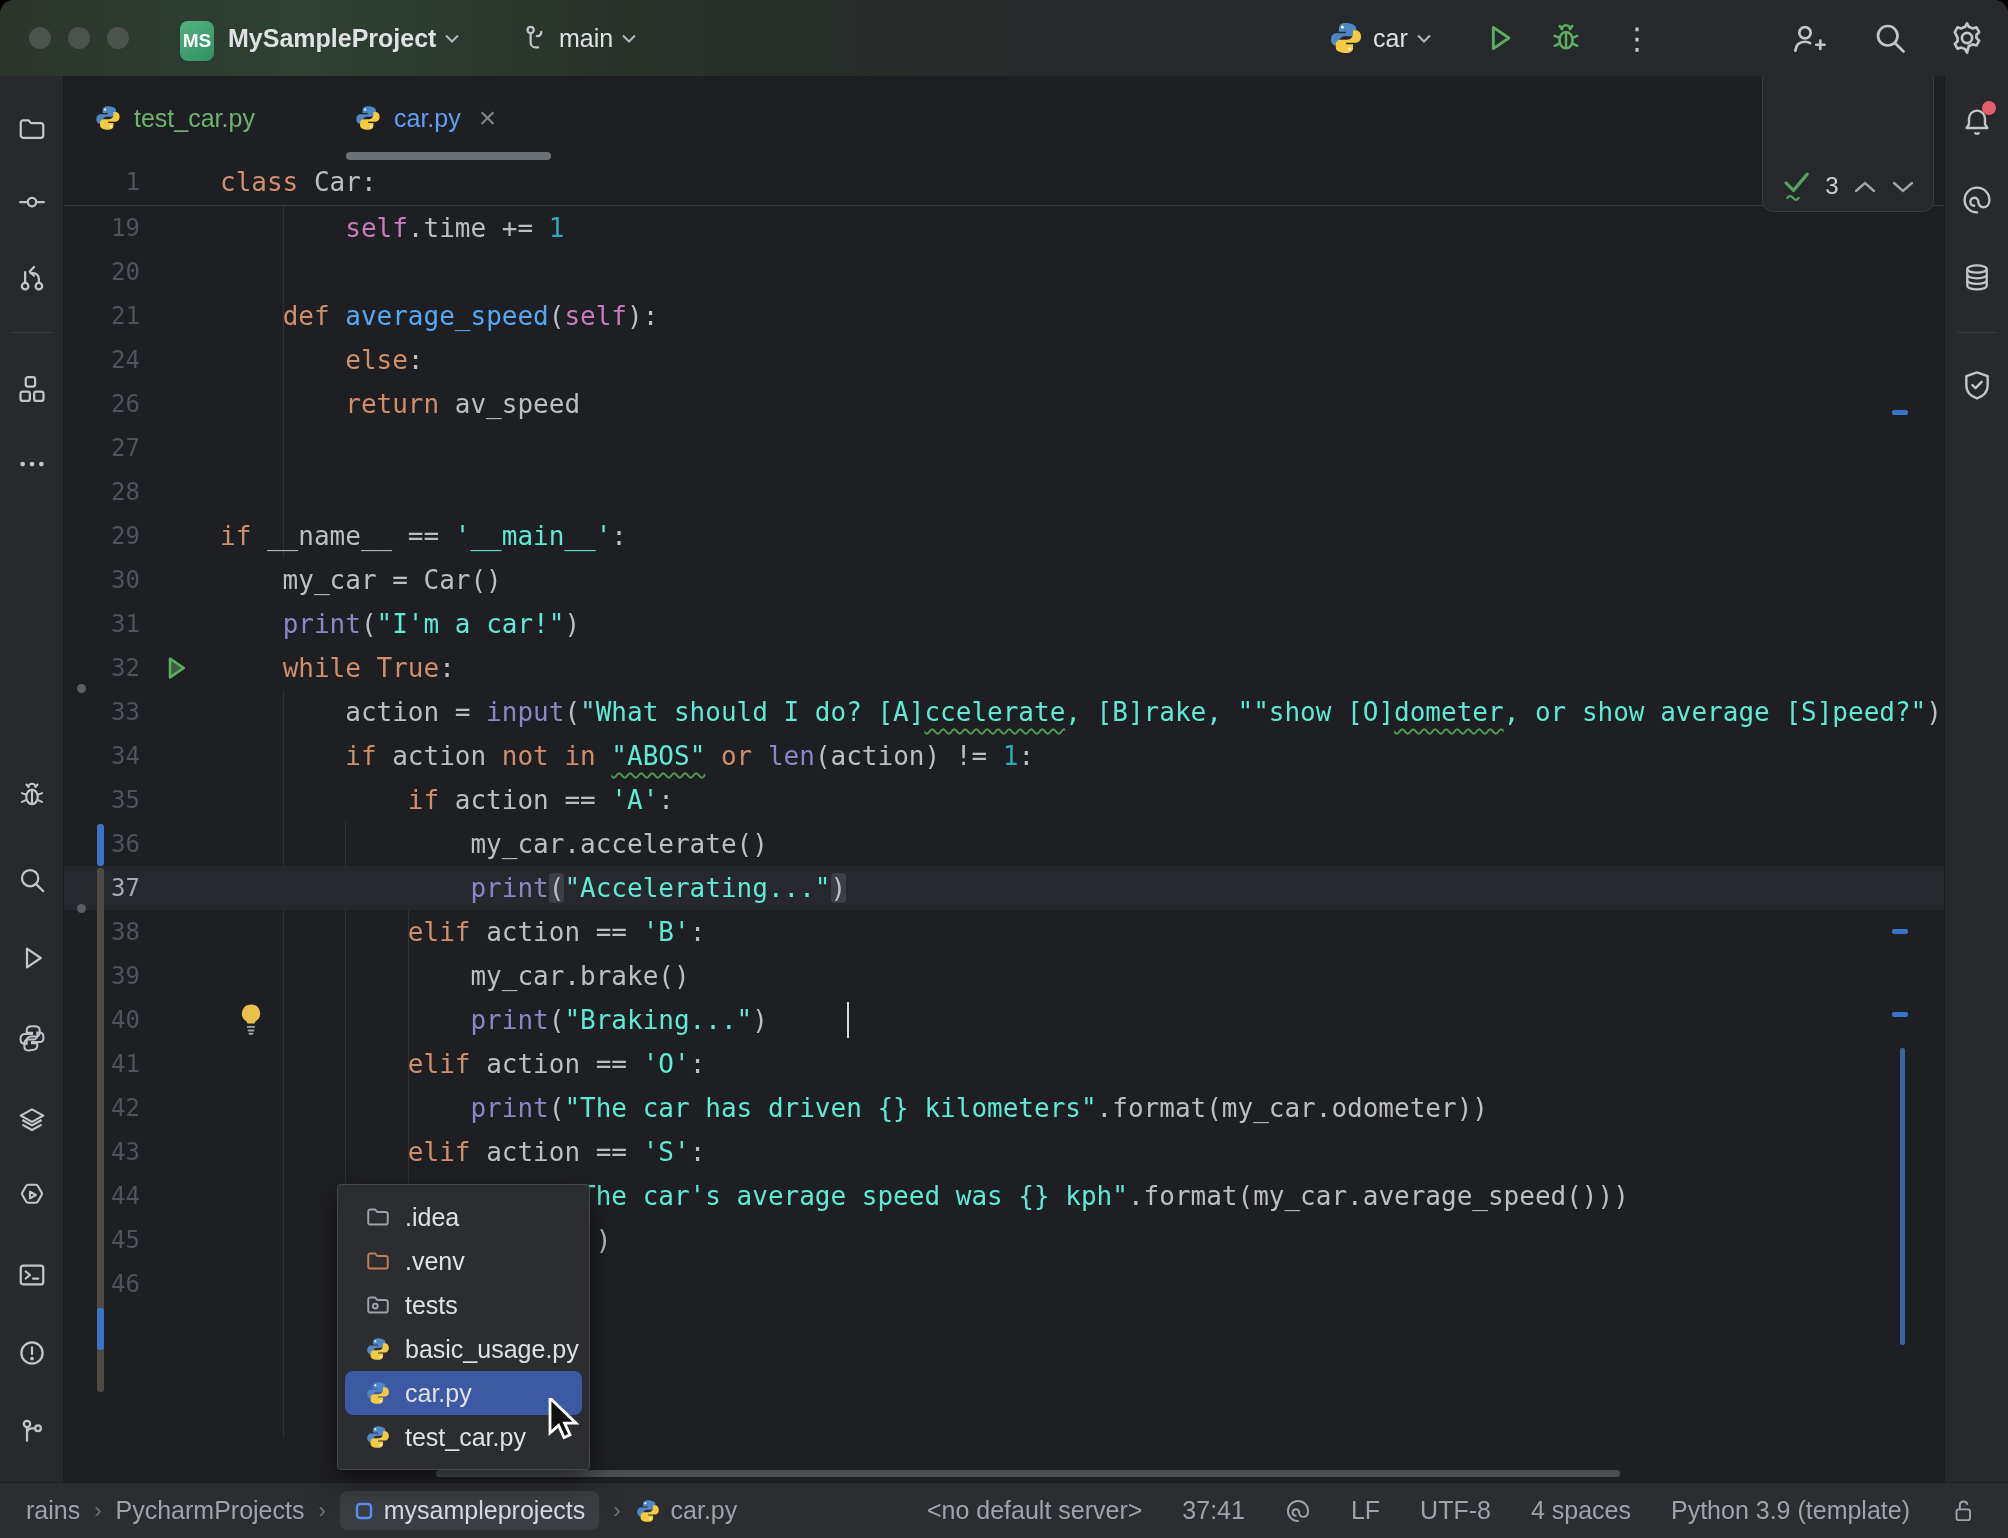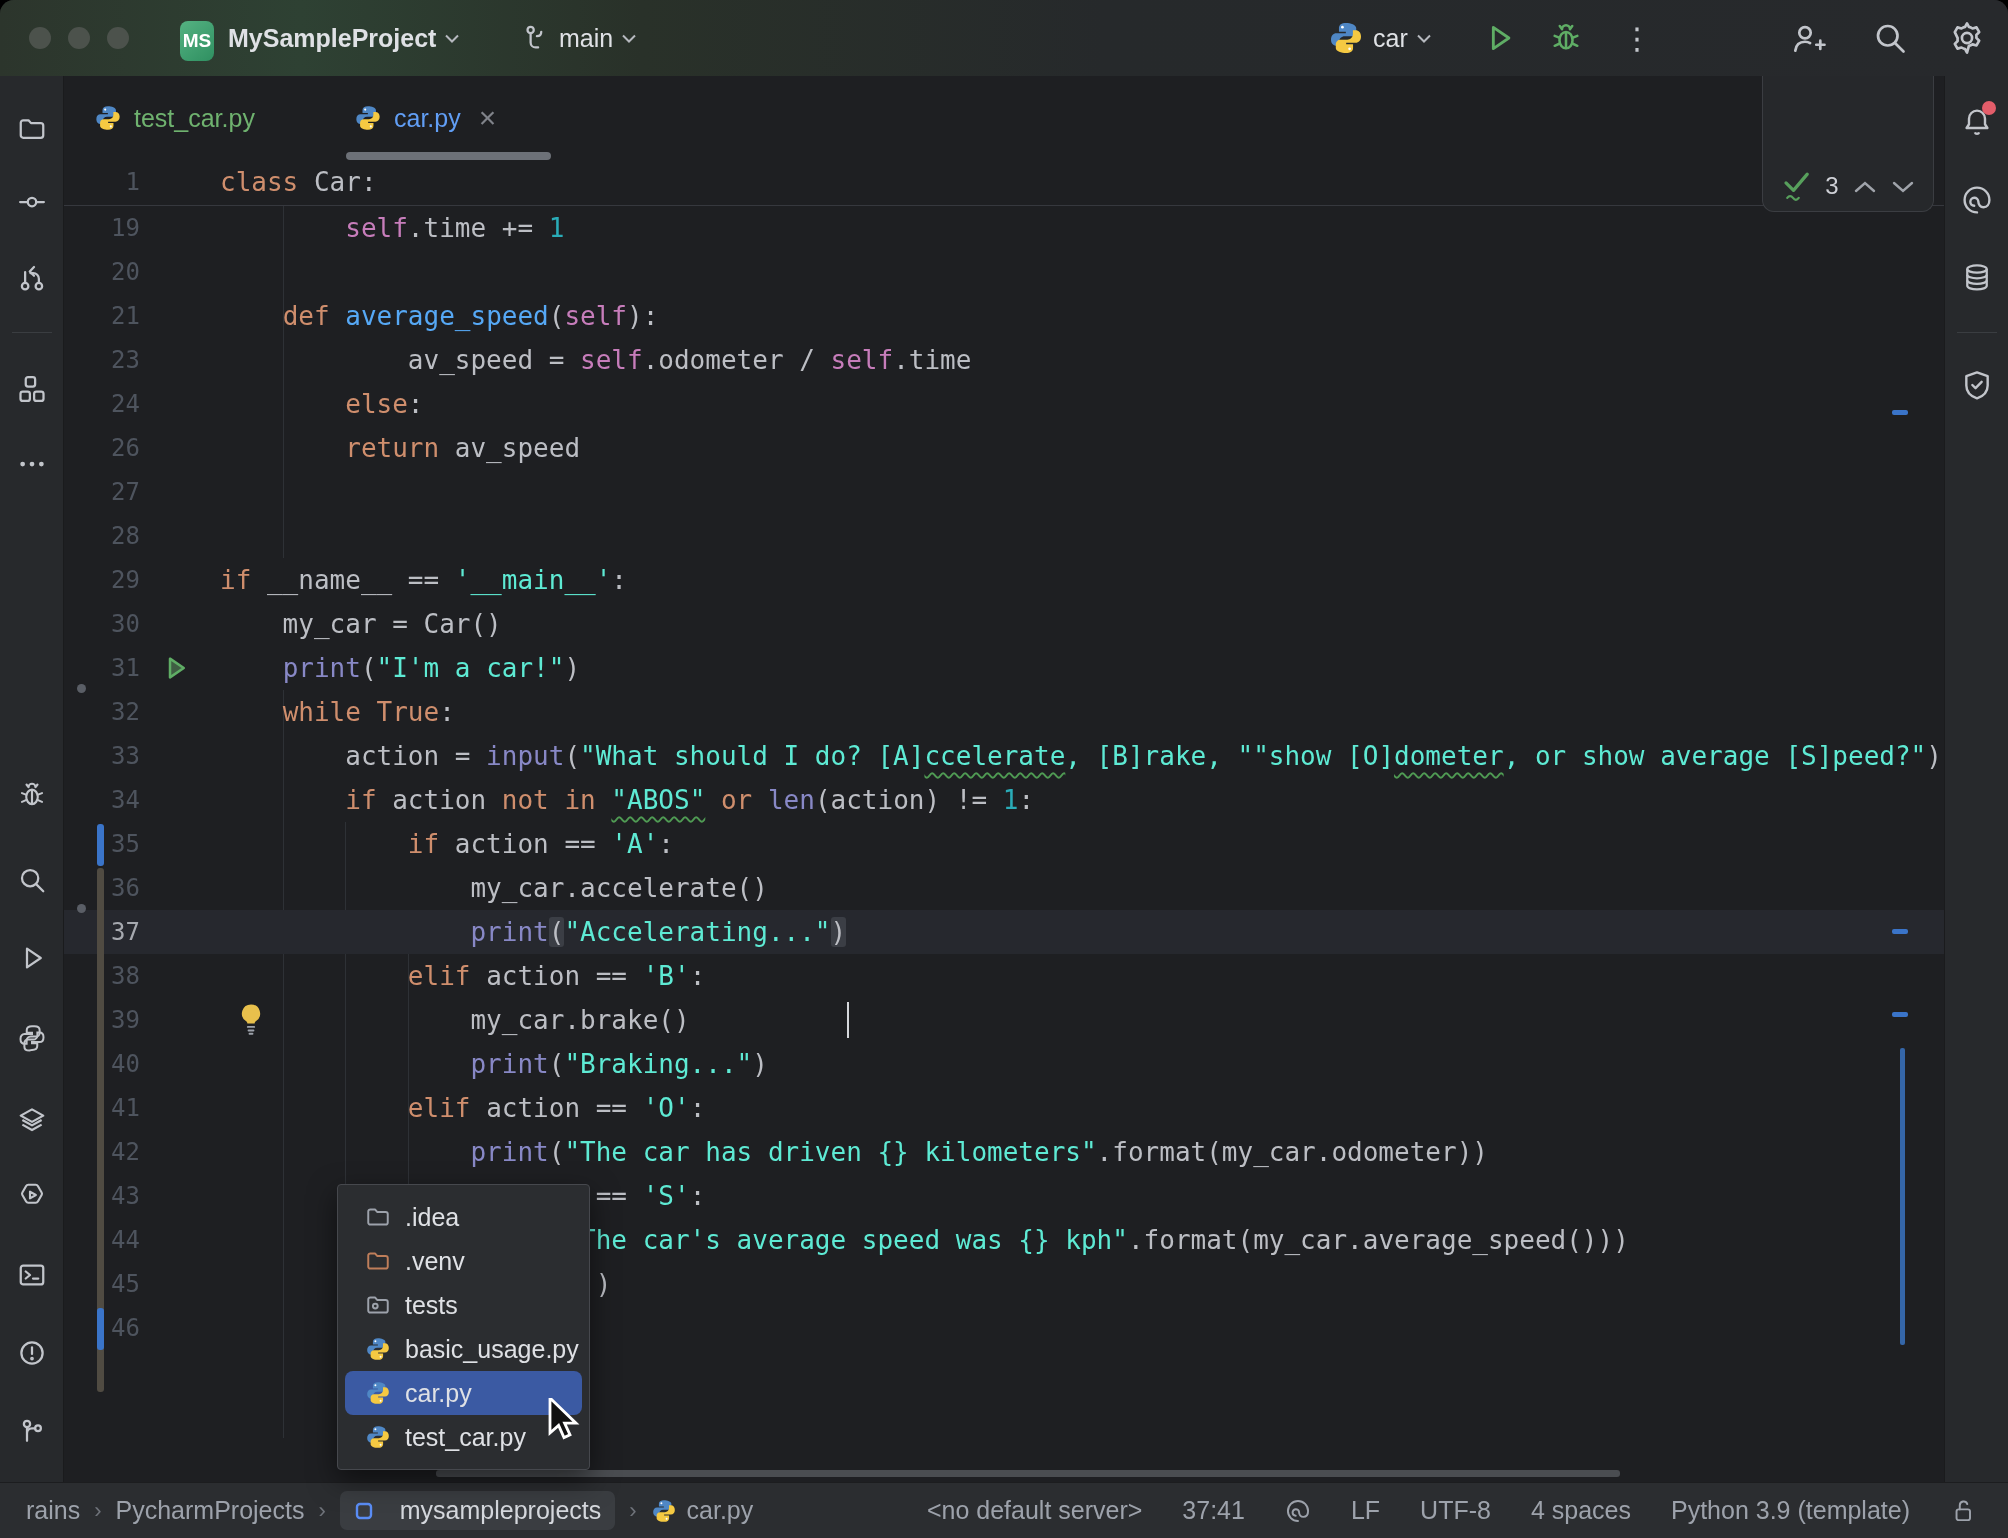--- a/index.html
+++ b/index.html
@@ -57,21 +57,21 @@
   
   .popup{position:absolute;left:337px;top:1184px;width:253px;height:286px;background:#2b2d30;
     border:1px solid #46484d;border-radius:4px;box-shadow:0 10px 28px rgba(0,0,0,.5);padding:10px 0;z-index:30;}
   .prow{position:relative;height:44px;display:flex;align-items:center;gap:14px;padding:0 8px 0 20px;margin:0 7px;
     border-radius:8px;font-size:25px;color:#dfe1e5;}
   .prow.sel{background:#3b5aa3;}
   
   .statusbar{position:absolute;left:0;top:1482px;width:2008px;height:56px;background:#2b2d30;
     border-top:1px solid #1c1d1f;display:flex;align-items:center;font-size:25px;color:#9da2ab;}
   .bc-sep{color:#6f737a;margin:0 14px;font-size:22px;}
-  .bc-pill{display:flex;align-items:center;gap:26px;background:#3a3d41;border-radius:7px;padding:5px 14px;color:#d5d8dd;}
+  .bc-pill{display:flex;align-items:center;gap:10px;background:#3a3d41;border-radius:7px;padding:5px 14px;color:#d5d8dd;}
   .sb-right{margin-left:auto;display:flex;align-items:center;gap:40px;padding-right:32px;}
   .cursor-arrow{position:absolute;left:548px;top:1398px;z-index:40;}
   svg{display:block;}
 </style>
 </head>
 <body>
 
 <div class="window">
 
   <div class="titlebar">
@@ -316,21 +316,20 @@
 
     <div class="guide" style="left:219px;top:130px;height:352px"></div>
     <div class="guide" style="left:219px;top:614px;height:748px"></div>
     <div class="guide" style="left:281px;top:746px;height:572px"></div>
     <div class="guide" style="left:344px;top:834px;height:440px"></div>
 
     <div class="code" id="code-lines">
         <div class="crow"><span class="ln">19</span><div class="ct"><span class="t">        </span><span class="self">self</span><span class="t">.time += </span><span class="num">1</span></div></div>
         <div class="crow"><span class="ln">20</span><div class="ct"></div></div>
         <div class="crow"><span class="ln">21</span><div class="ct"><span class="t">    </span><span class="kw">def </span><span class="fn">average_speed</span><span class="t">(</span><span class="self">self</span><span class="t">):</span></div></div>
-        <div class="crow"><span class="ln">23</span><div class="ct"><span class="t">            av_speed = </span><span class="self">self</span><span class="t">.odometer / </span><span class="self">self</span><span class="t">.time</span></div></div>
         <div class="crow"><span class="ln">24</span><div class="ct"><span class="t">        </span><span class="kw">else</span><span class="t">:</span></div></div>
         <div class="crow"><span class="ln">26</span><div class="ct"><span class="t">        </span><span class="kw">return </span><span class="t">av_speed</span></div></div>
         <div class="crow"><span class="ln">27</span><div class="ct"></div></div>
         <div class="crow"><span class="ln">28</span><div class="ct"></div></div>
         <div class="crow"><span class="ln">29</span><div class="ct"><span class="kw">if </span><span class="t">__name__ == </span><span class="str">'__main__'</span><span class="t">:</span></div></div>
         <div class="crow"><span class="ln">30</span><div class="ct"><span class="t">    my_car = Car()</span></div></div>
         <div class="crow"><span class="ln">31</span><div class="ct"><span class="t">    </span><span class="bi">print</span><span class="t">(</span><span class="str">"I'm a car!"</span><span class="t">)</span></div></div>
         <div class="crow"><span class="ln">32</span><div class="ct"><span class="t">    </span><span class="kw">while </span><span class="kw">True</span><span class="t">:</span></div></div>
         <div class="crow"><span class="ln">33</span><div class="ct"><span class="t">        action = </span><span class="bi">input</span><span class="t">(</span><span class="str">"What should I do? [A]</span><span class="str squig">ccelerate</span><span class="str">, [B]rake, ""show [O]</span><span class="str squig">dometer</span><span class="str">, or show average [S]peed?"</span><span class="t">)</span></div></div>
         <div class="crow"><span class="ln">34</span><div class="ct"><span class="t">        </span><span class="kw">if </span><span class="t">action </span><span class="kw">not in </span><span class="str squig">"ABOS"</span><span class="t"> </span><span class="kw">or </span><span class="bi">len</span><span class="t">(action) != </span><span class="num">1</span><span class="t">:</span></div></div>

